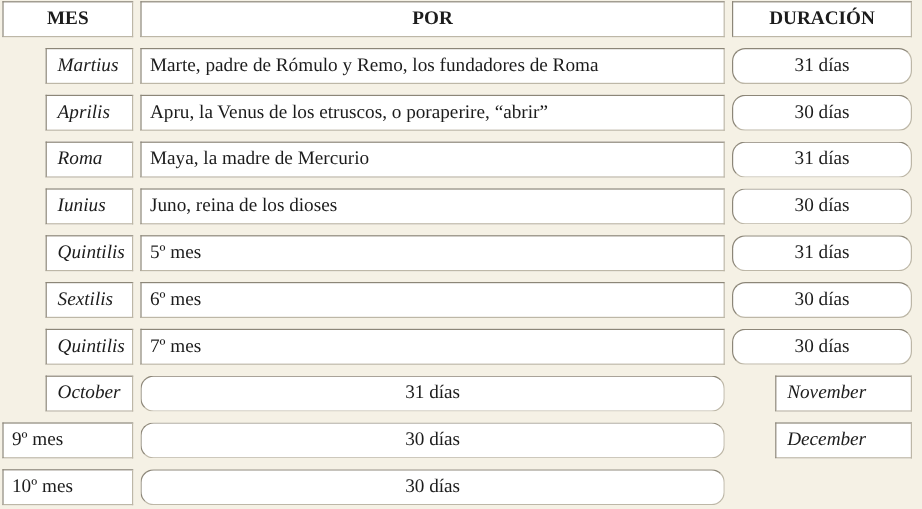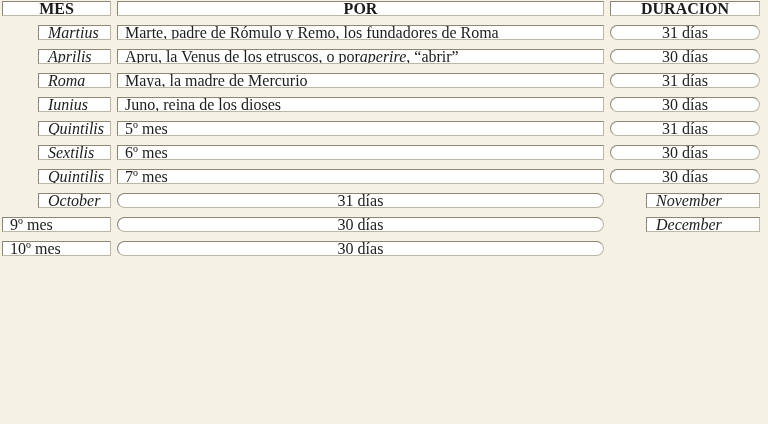--- a/index.html
+++ b/index.html
@@ -16,21 +16,21 @@
     left: 2px;
     top: 1px;
     width: 758px;
     display: grid;
     grid-template-columns: 109px 487px 150px;
     column-gap: 6px;
     row-gap: 9px;
   }
   .cell {
     box-sizing: border-box;
-    height: 15px;
+    height: 30px;
     background: #FFFFFF;
     border-style: solid;
     border-width: 1px;
     border-color: #8C8678 #BDB7A7 #BDB7A7 #8C8678;
     display: flex;
     align-items: center;
     font-size: 16px;
     color: #1C1C1C;
     white-space: nowrap;
     overflow: hidden;
@@ -63,21 +63,21 @@
 
   <div class="cell mes">Martius</div>
   <div class="cell por">
       <span>Marte, padre de Rómulo y Remo, los fundadores de Roma</span>
     </div>
   <div class="cell dur">31 días</div>
 
   <div class="cell mes">Aprilis</div>
   <div class="cell por">
       <span>Apru, la Venus de los etruscos, o por </span>
-      <span style="font-style: italic;">aperire</span>
+      <span style="">aperire</span>
       <span>, “abrir”</span>
     </div>
   <div class="cell dur">30 días</div>
 
   <div class="cell mes">Roma</div>
   <div class="cell por">
       <span>Maya, la madre de Mercurio</span>
     </div>
   <div class="cell dur">31 días</div>
 

